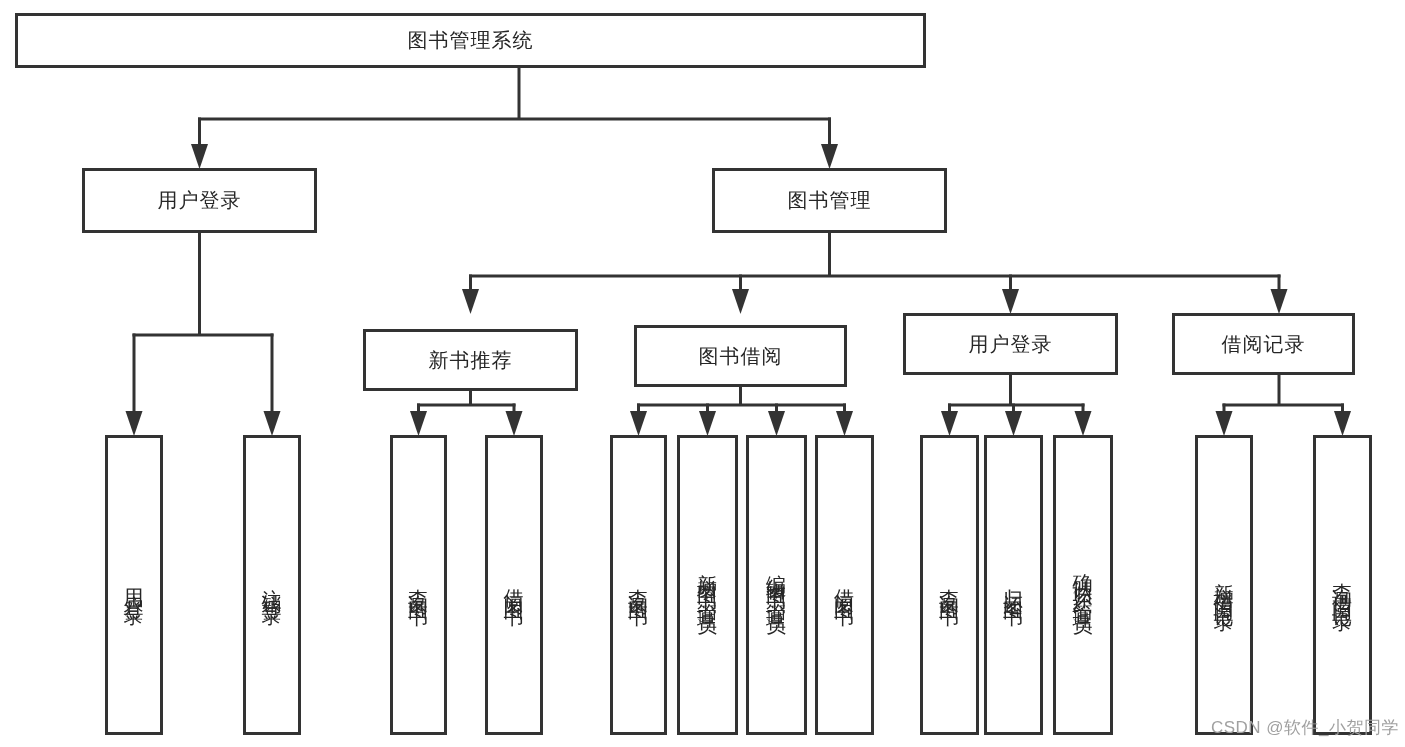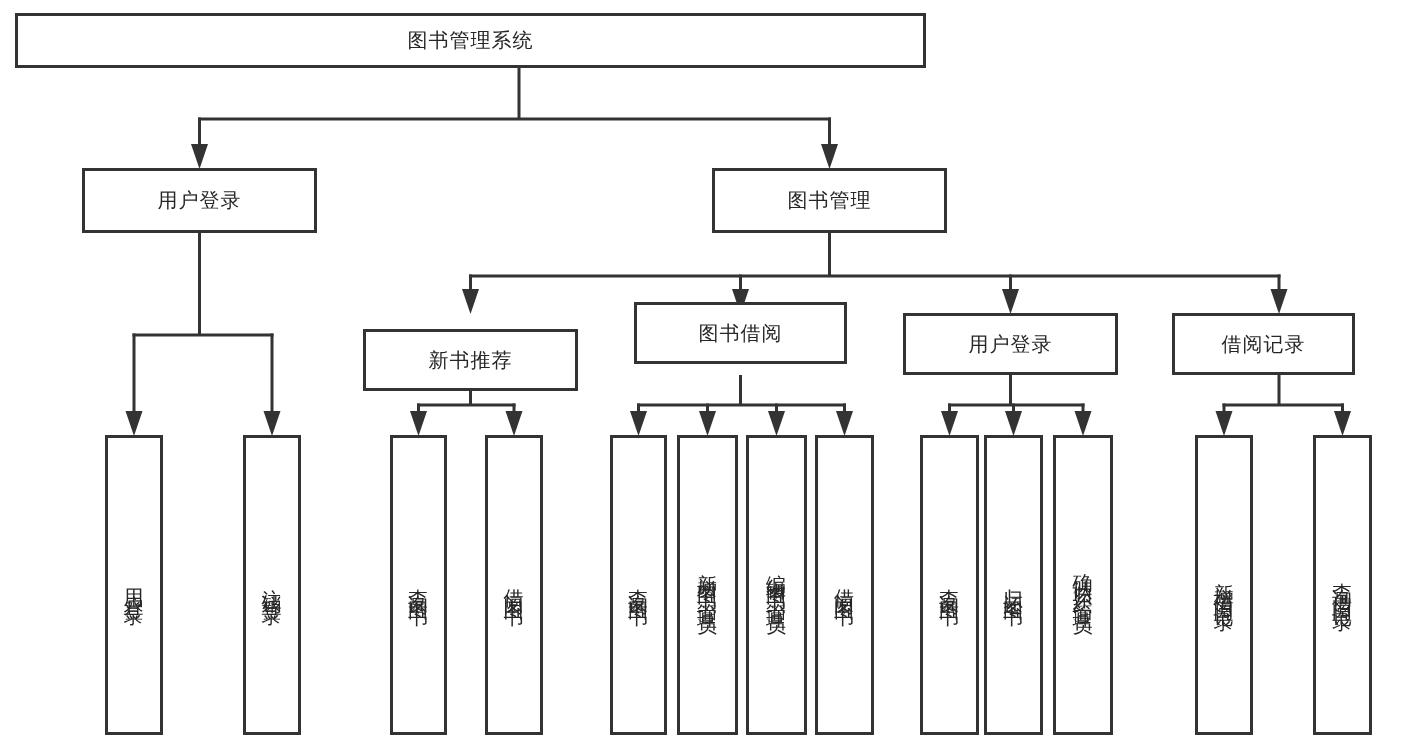--- a/index.html
+++ b/index.html
@@ -122,21 +122,21 @@
       </div>
       <div class="node h" style="left: 82px; top: 168px; width: 235px; height: 65px;">
         <span class="lbl">用户登录</span>
       </div>
       <div class="node h" style="left: 712px; top: 168px; width: 235px; height: 65px;">
         <span class="lbl">图书管理</span>
       </div>
       <div class="node h" style="left: 363px; top: 313px; width: 215px; height: 62px; margin-top: 16px;">
         <span class="lbl">新书推荐</span>
       </div>
-      <div class="node h" style="left: 634px; top: 302px; width: 213px; height: 62px;">
+      <div class="node h" style="left: 634px; top: 325px; width: 213px; height: 62px;">
         <span class="lbl">图书借阅</span>
       </div>
       <div class="node h" style="left: 903px; top: 313px; width: 215px; height: 62px;">
         <span class="lbl">用户登录</span>
       </div>
       <div class="node h" style="left: 1172px; top: 313px; width: 183px; height: 62px;">
         <span class="lbl">借阅记录</span>
       </div>
       <div class="node v" style="left: 105px; top: 435px; width: 58px; height: 300px;">
         <span class="lbl">用户登录</span>
@@ -171,13 +171,14 @@
       <div class="node v" style="left: 1053px; top: 435px; width: 60px; height: 300px;">
         <span class="lbl">确认归还（管理员）</span>
       </div>
       <div class="node v" style="left: 1195px; top: 435px; width: 58px; height: 300px;">
         <span class="lbl">新增借阅记录</span>
       </div>
       <div class="node v" style="left: 1313px; top: 435px; width: 59px; height: 300px;">
         <span class="lbl">查询借阅记录</span>
       </div>
     </div>
+  <div class="watermark">CSDN @软件_小贺同学</div>
 </div>
 
 </body></html>

